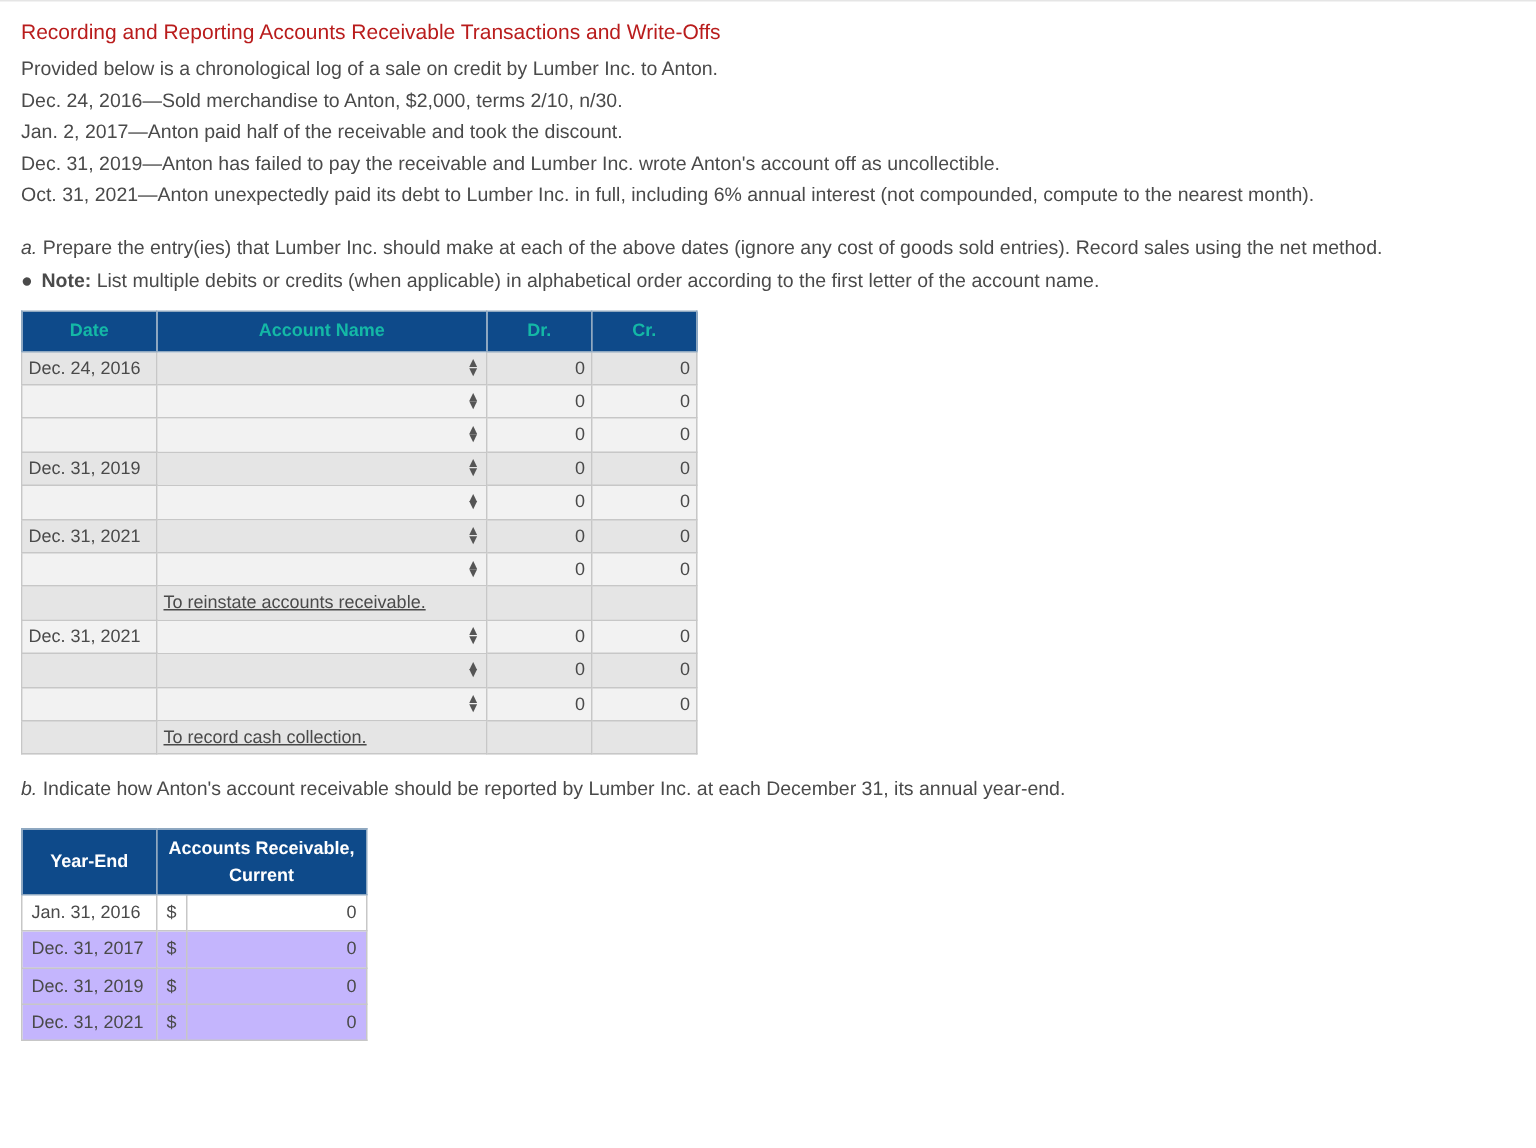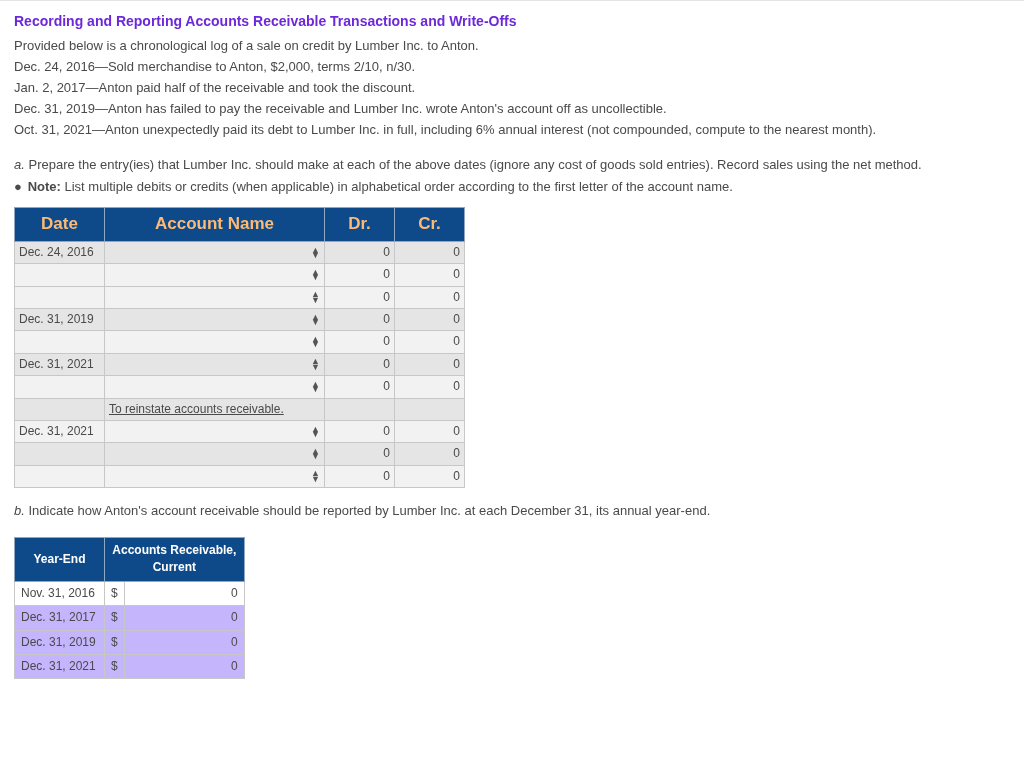--- a/index.html
+++ b/index.html
@@ -7,43 +7,43 @@
     font-family: Arial, Helvetica, sans-serif;
     font-size: 13px;
     color: #4a4a4a;
     margin: 0;
     padding: 10px 14px;
     background: #fff;
     border-top: 1px solid #e5e5e5;
     line-height: 1.45;
   }
   .title {
-    font-weight: 700;
+    font-weight: 400;
     font-size: 14px;
-    color: #6d28d9;
+    color: #b91c1c;
     margin-bottom: 6px;
   }
   .para { margin-bottom: 2px; }
   .gap { height: 14px; }
   .italic { font-style: italic; }
   .note-line { margin-top: 4px; margin-bottom: 10px; }
   .bullet { display:inline-block; width: 10px; }
 
   table.journal {
     border-collapse: collapse;
     margin-bottom: 14px;
   }
   table.journal th {
     background: #0e4a8a;
-    color: #fdba74;
+    color: #14b8a6;
     font-weight: 700;
     text-align: center;
     padding: 4px 6px;
     border: 1px solid #8fa8c0;
-    font-size: 17px;
+    font-size: 12px;
   }
   table.journal td {
     border: 1px solid #c7c7c7;
     padding: 2px 4px;
     font-size: 12px;
     height: 22px;
     background: #e5e5e5;
   }
   table.journal tr.alt td { background: #f2f2f2; }
   .col-date { width: 90px; }
@@ -174,39 +174,45 @@
         <td class="col-acct acct-cell"><span></span><span class="sort-handle">▲<br>▼</span></td>
         <td class="col-num">0</td>
         <td class="col-num">0</td>
       </tr>
       <tr class="alt">
         <td class="col-date"></td>
         <td class="col-acct acct-cell"><span></span><span class="sort-handle">▲<br>▼</span></td>
         <td class="col-num">0</td>
         <td class="col-num">0</td>
       </tr>
+      <tr>
+        <td class="col-date"></td>
+        <td class="col-acct acct-cell"><span class="jr-note">To record cash collection.</span></td>
+        <td class="col-num"></td>
+        <td class="col-num"></td>
+      </tr>
     </tbody>
 </table>
 
 <div class="para">
   <span class="italic">b.</span><span> Indicate how Anton's account receivable should be reported by Lumber Inc. at each December 31, its annual year-end.</span>
 </div>
 
 <div class="gap"></div>
 
 <table class="balances" id="balances-table">
   <thead>
     <tr>
       <th class="b-year">Year-End</th>
       <th colspan="2" style="width:130px">Accounts Receivable, Current</th>
     </tr>
   </thead>
   <tbody id="balances-body">
       <tr>
-        <td class="b-year">Nov. 31, 2016</td>
+        <td class="b-year">Jan. 31, 2016</td>
         <td class="b-cur">$</td>
         <td class="b-val">0</td>
       </tr>
       <tr class="alt">
         <td class="b-year">Dec. 31, 2017</td>
         <td class="b-cur">$</td>
         <td class="b-val">0</td>
       </tr>
       <tr class="alt">
         <td class="b-year">Dec. 31, 2019</td>

